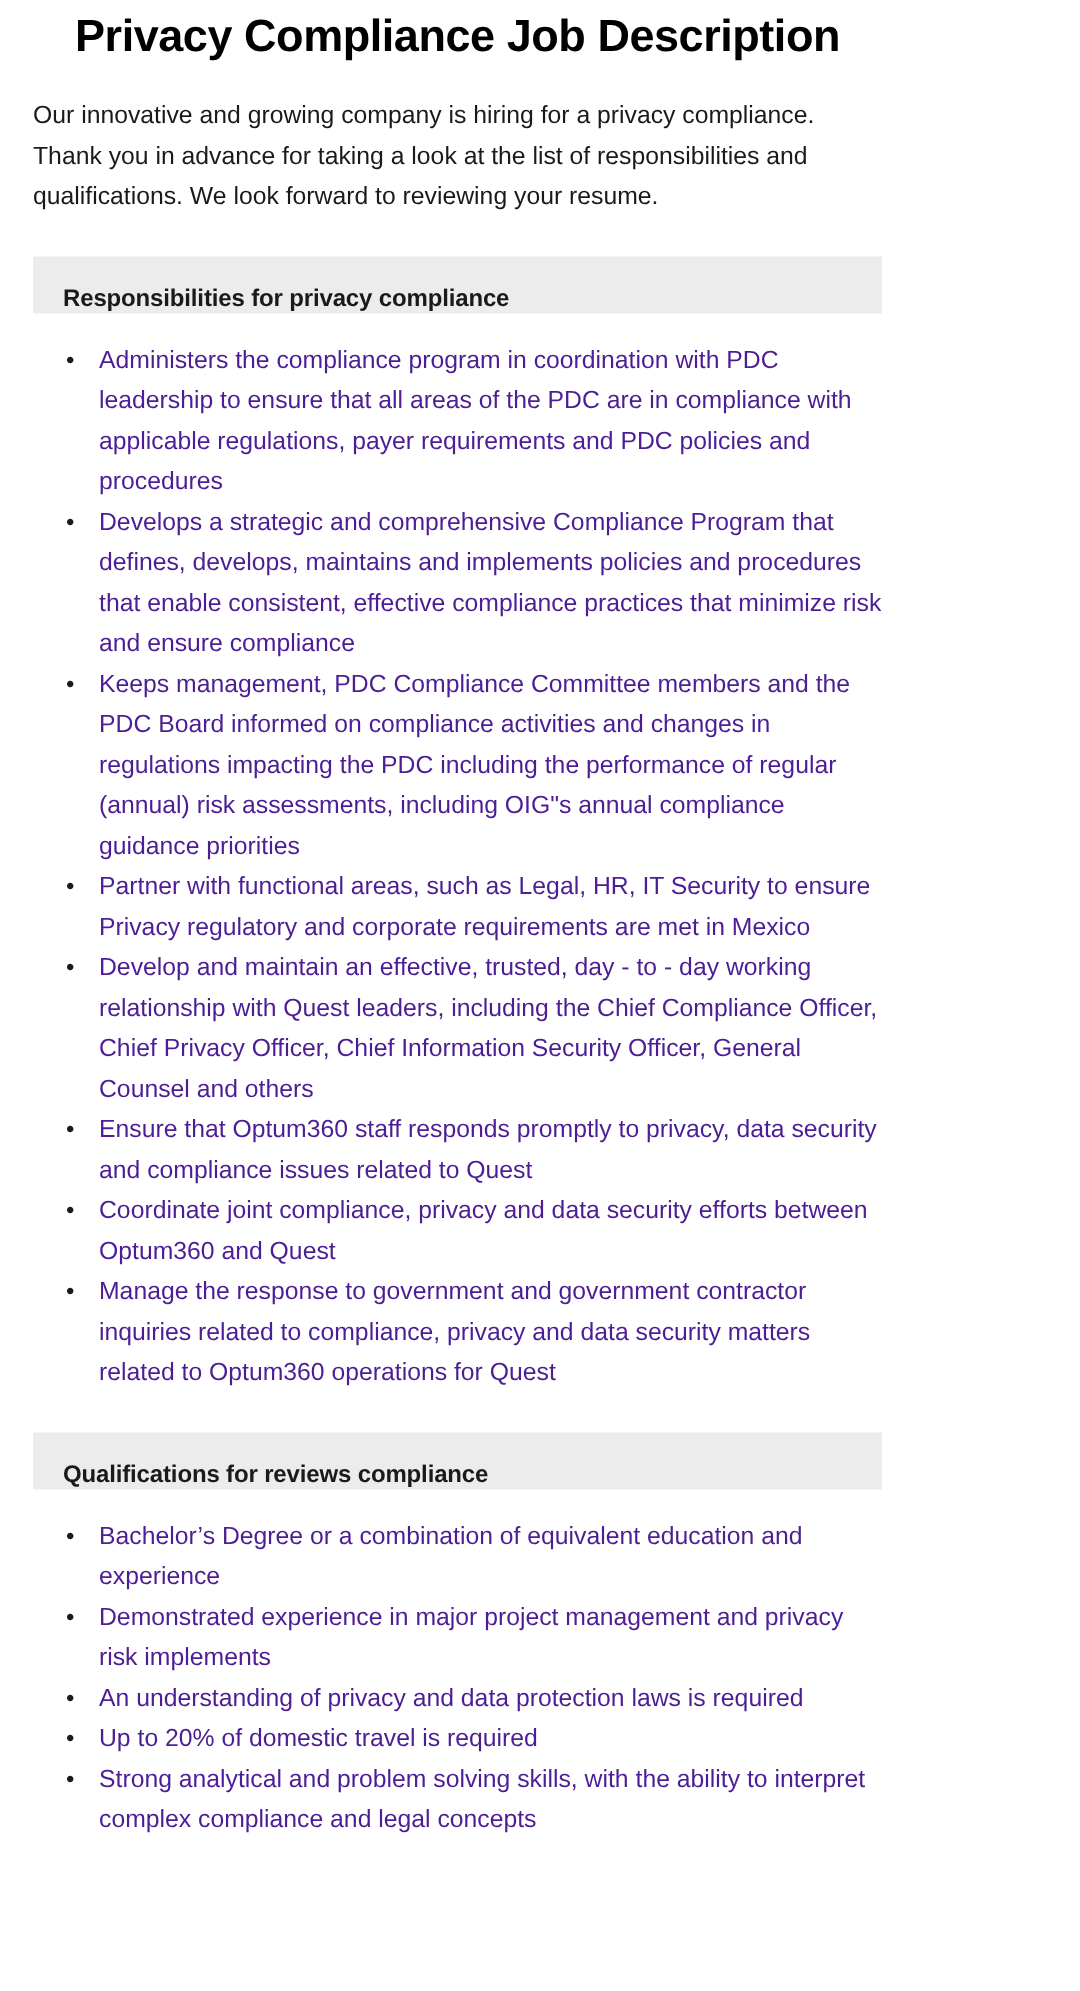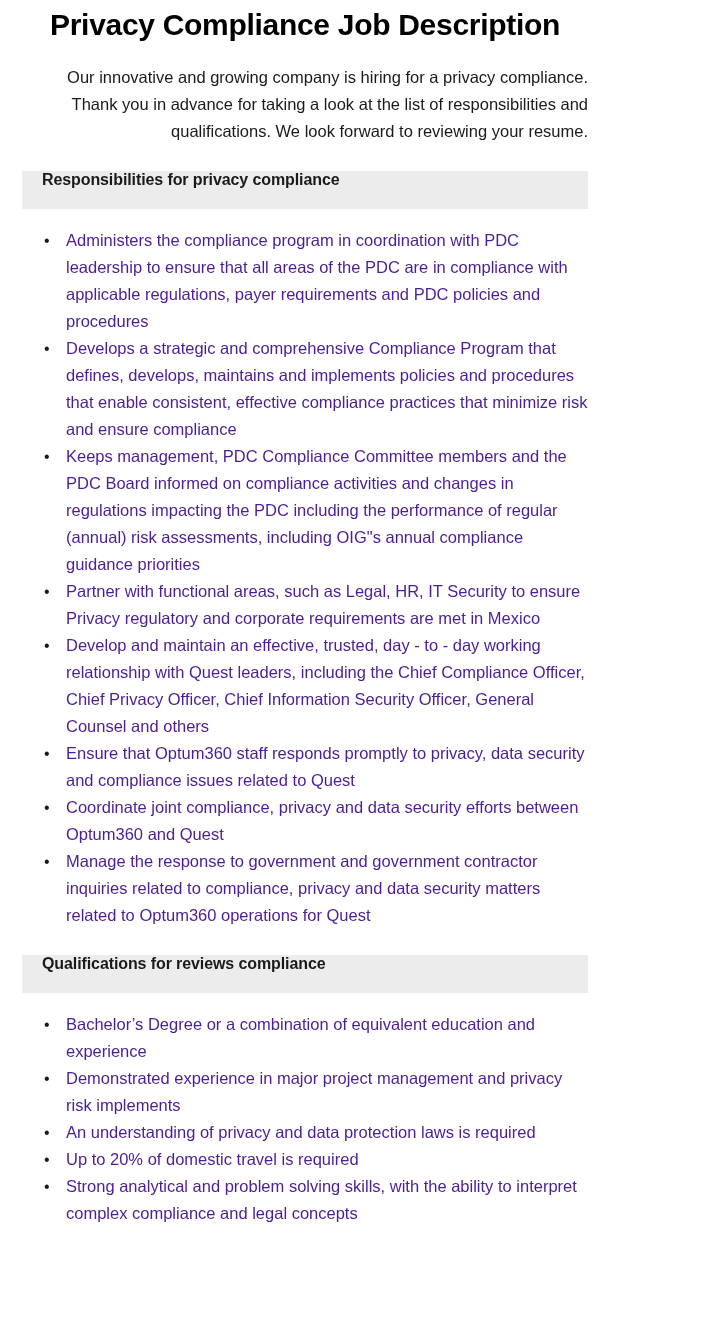--- a/index.html
+++ b/index.html
@@ -29,32 +29,32 @@
     font-weight: bold;
     letter-spacing: -0.3px;
     color: #000000;
   }
   .intro {
     margin: 0;
     padding: 20px 22px 0 22px;
     font-size: 16.5px;
     line-height: 27px;
     color: #1a1a1a;
-    text-align: right;
+    text-align: left;
   }
   .section {
     margin: 0;
     padding: 0;
   }
   .section-header {
     margin: 26px 22px 0 22px;
     background: #ececec;
     height: 38px;
     display: flex;
-    align-items: flex-start;
+    align-items: flex-end;
     padding: 0 0 0 20px;
     box-sizing: border-box;
   }
   .section-header-text {
     font-size: 16px;
     font-weight: bold;
     color: #1a1a1a;
     letter-spacing: -0.1px;
   }
   ul.bullets {

